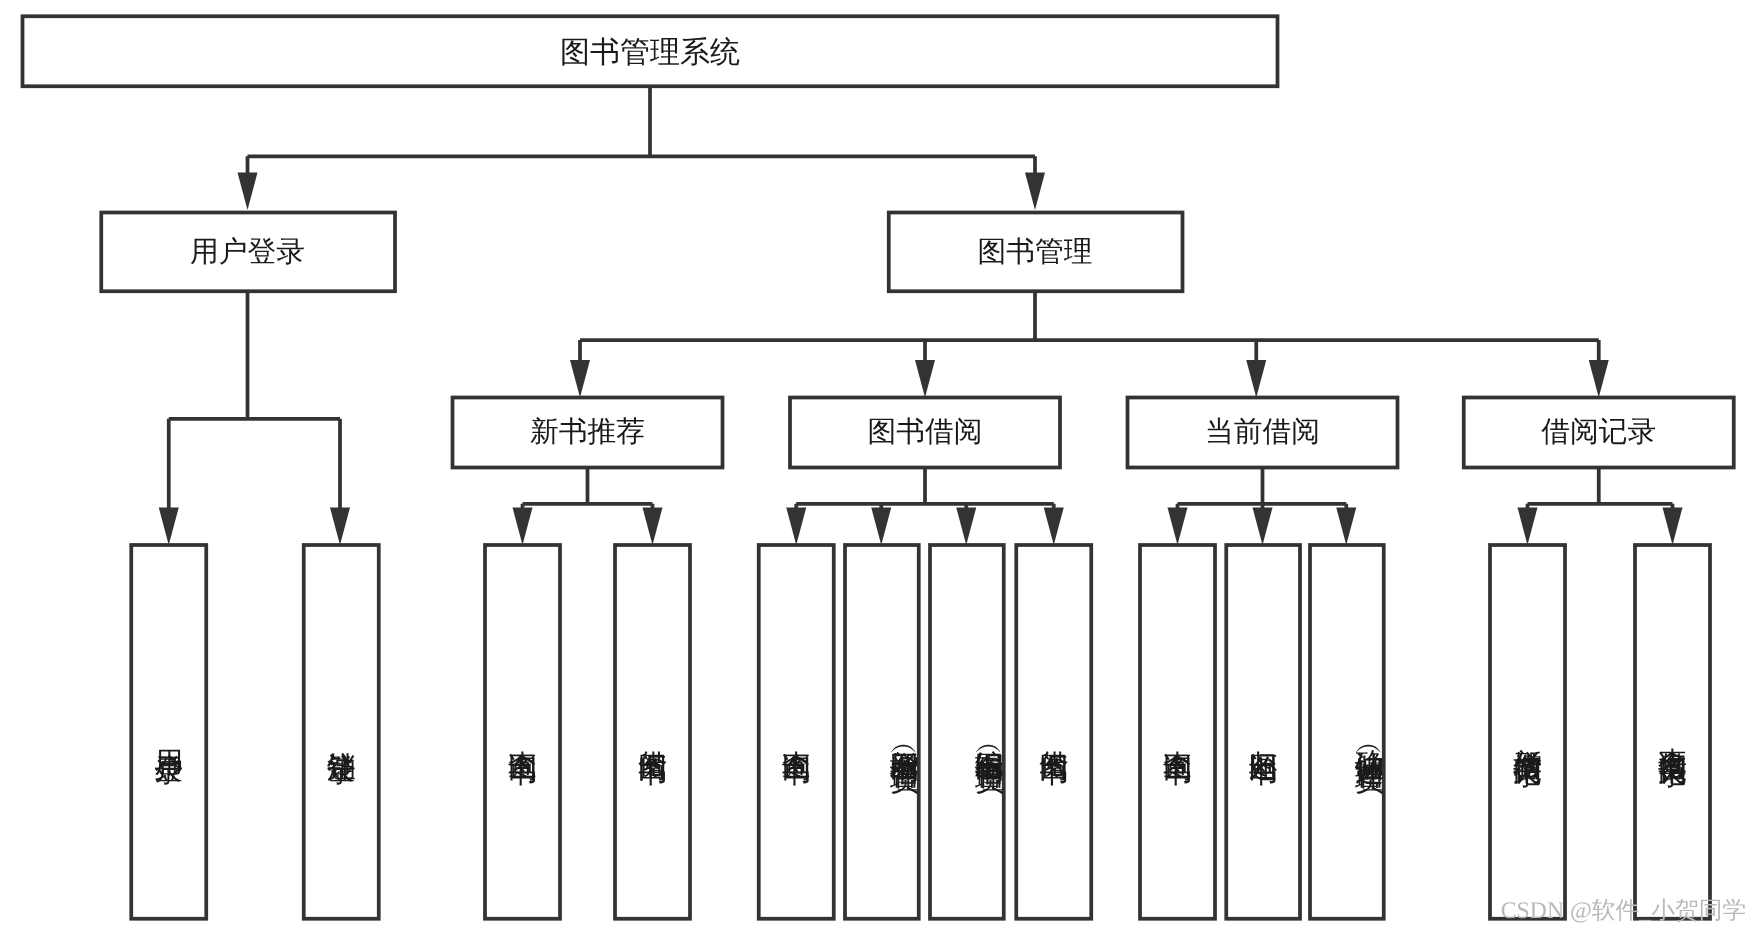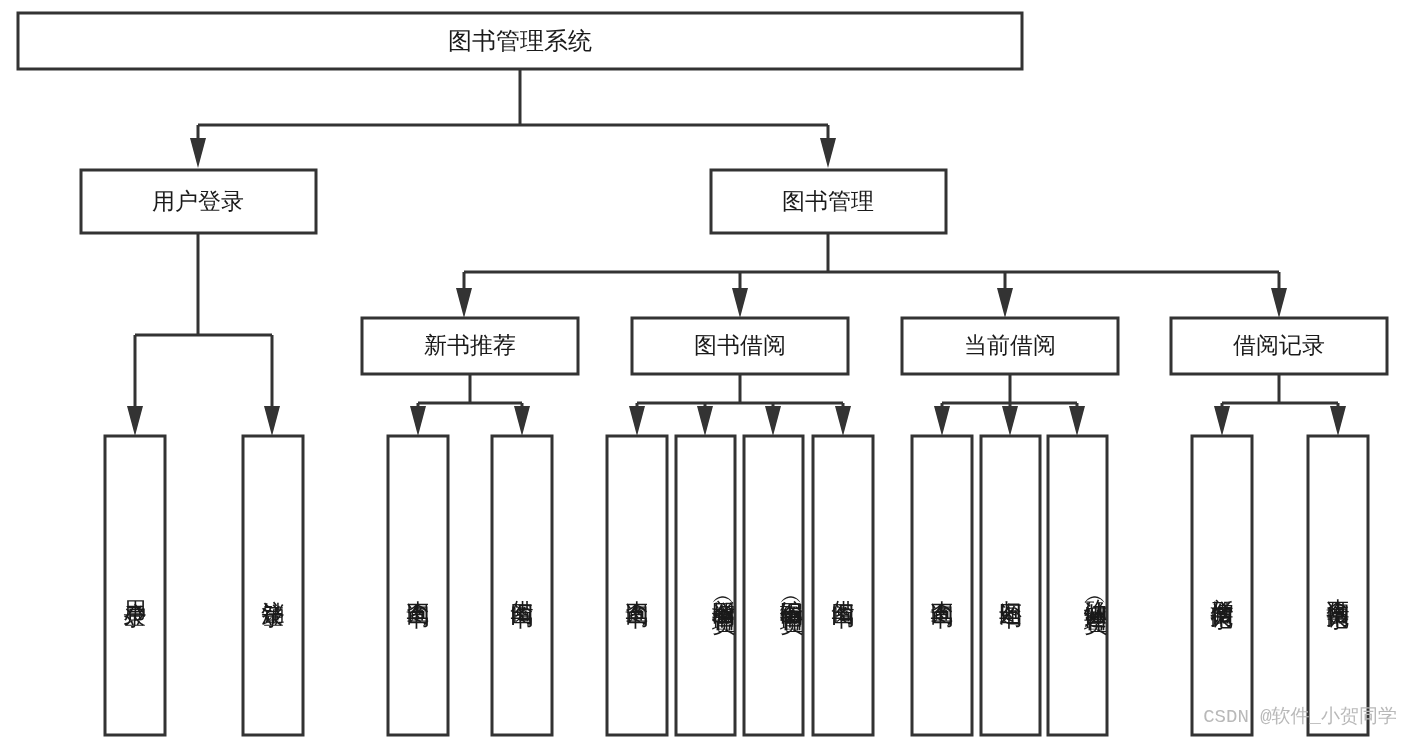--- a/index.html
+++ b/index.html
@@ -62,22 +62,22 @@
     display: flex;
     align-items: center;
     justify-content: center;
     text-align: center;
     pointer-events: none;
     user-select: none;
   }
   .watermark {
     position: absolute;
     right: 8px;
-    bottom: 18px;
-    font-family: Liberation Mono, monospace;
+    bottom: 6px;
+    font-family: Liberation Serif, serif;
     font-size: 19px;
     color: #b9b9b9;
     white-space: nowrap;
     user-select: none;
   }
 </style>
 </head>
 <body>
 
 <div id="diagram-root">

